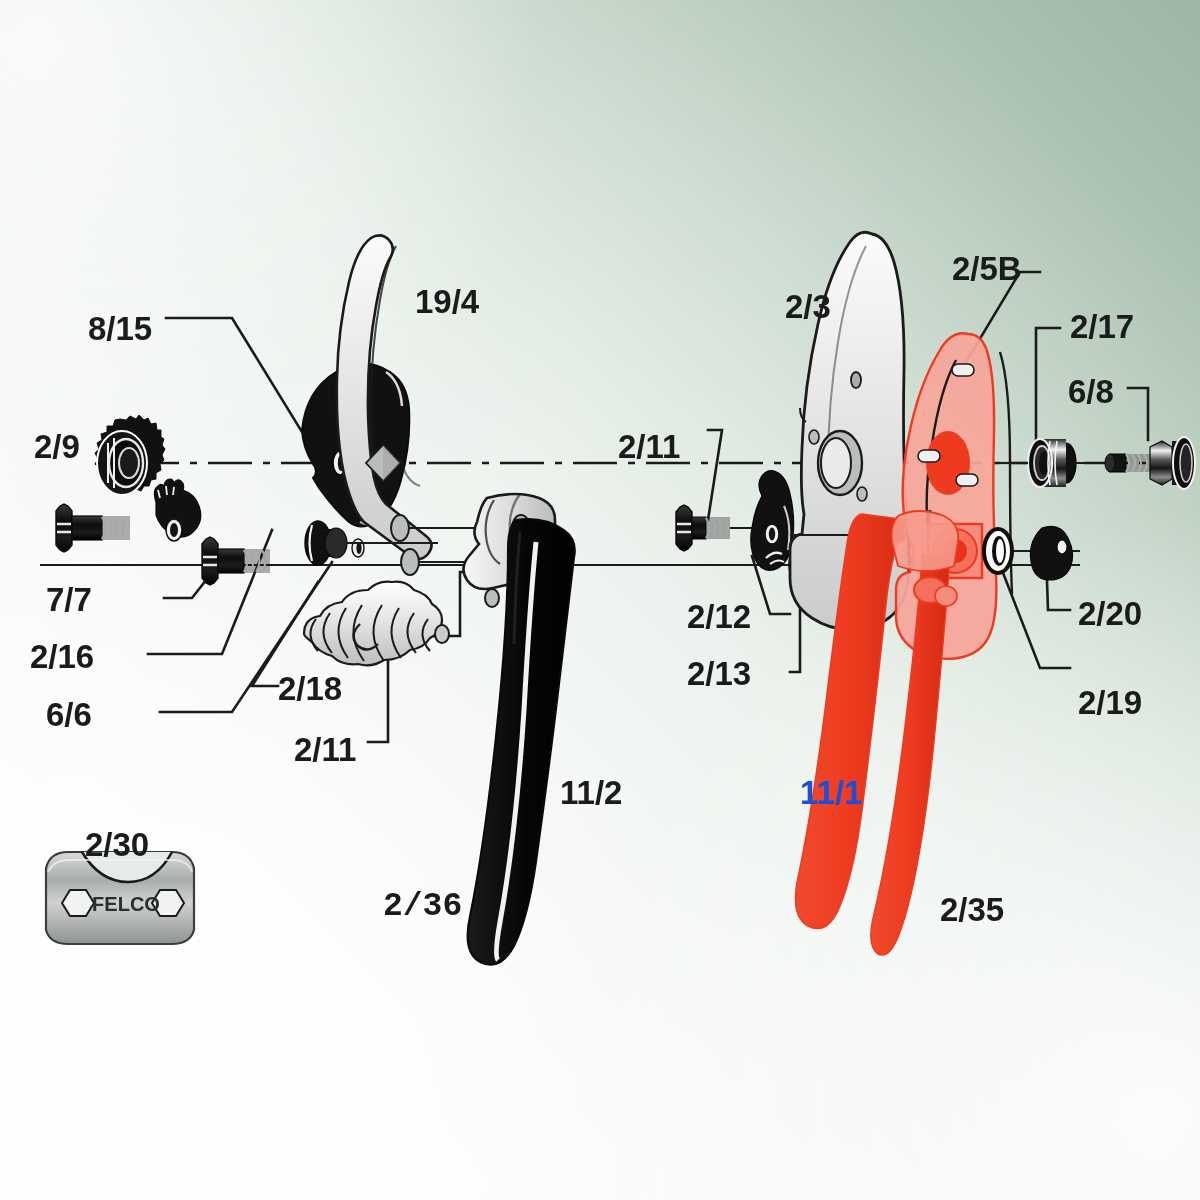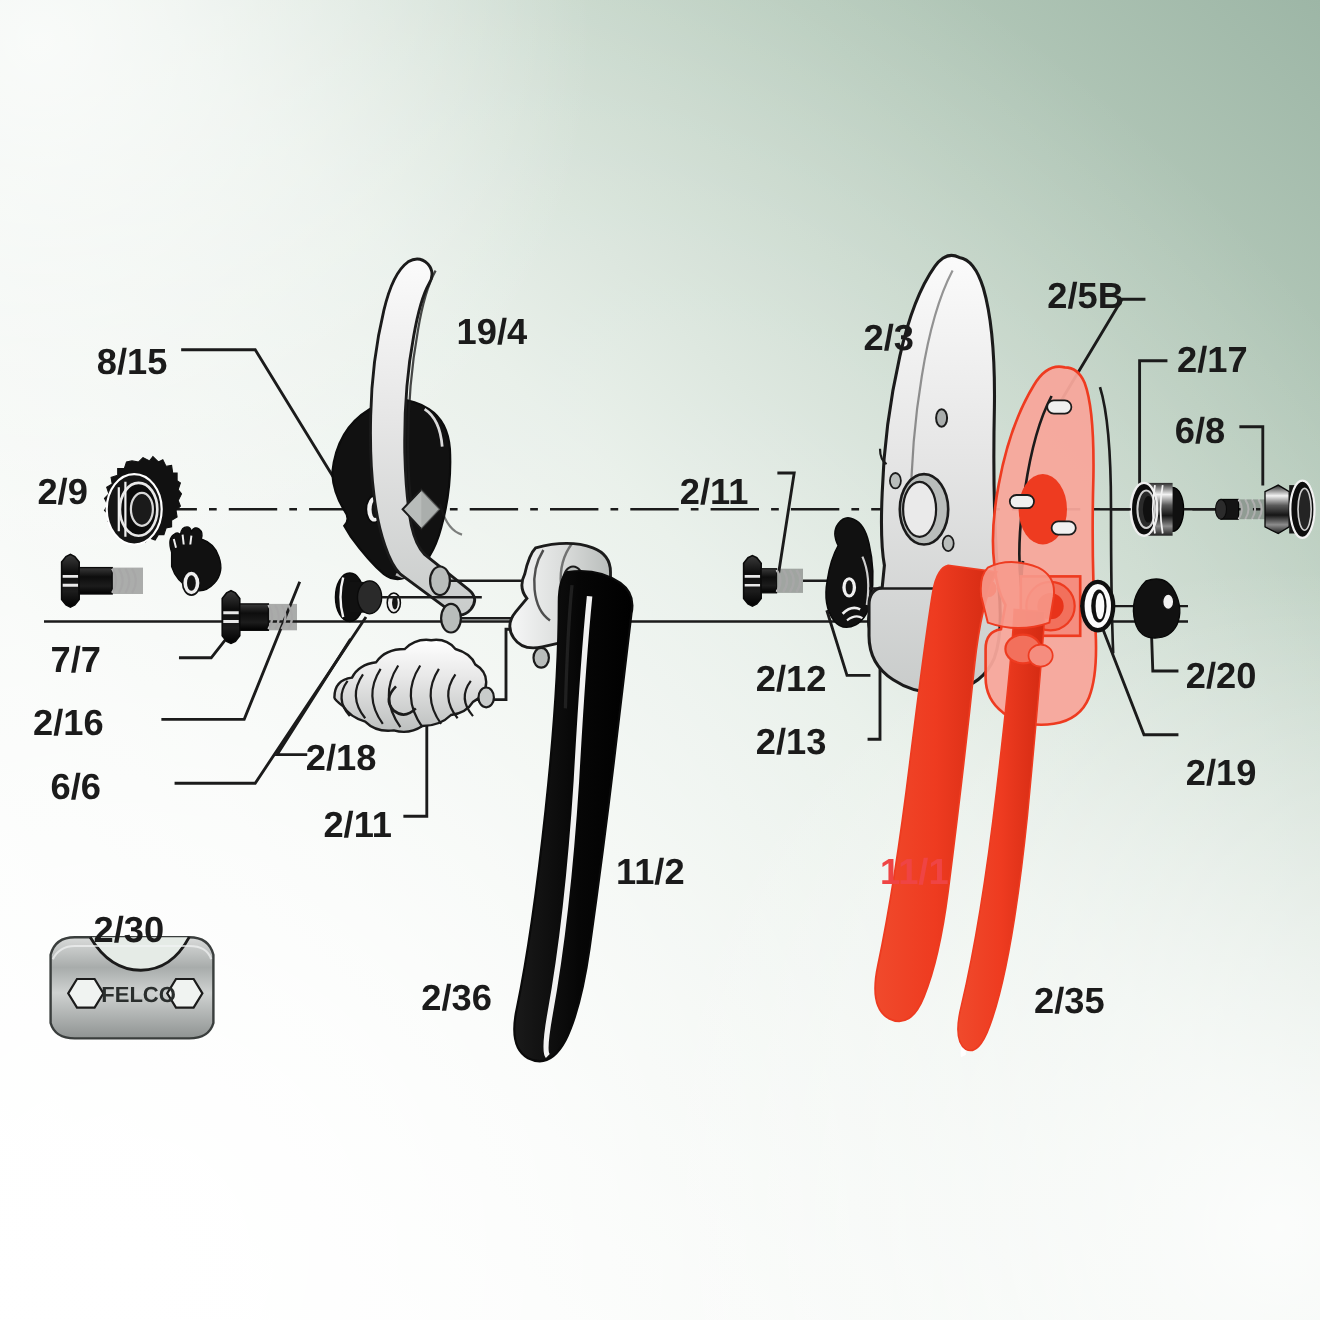--- a/index.html
+++ b/index.html
@@ -15,21 +15,21 @@
   .lbl{
     position:absolute;
     font-family:"Liberation Sans", sans-serif;
     font-weight:700;
     font-size:33px;
     color:#1b1b1b;
     letter-spacing:0px;
     white-space:nowrap;
     line-height:1;
   }
-  .lbl.red{color:#ef4444;}
+  .lbl.red{color:#1d4ed8;}
 </style>
 </head>
 <body>
 
 <div id="stage">
 
   <svg id="bg" viewBox="0 0 1200 1200" width="1200" height="1200">
     <defs>
       <linearGradient id="bgGrad" x1="0" y1="1" x2="1" y2="0">
         <stop offset="0%" stop-color="#ffffff"></stop>
@@ -431,18 +431,18 @@
       <div class="lbl" style="left: 30px; top: 640px;">2/16</div>
       <div class="lbl" style="left: 46px; top: 698px;">6/6</div>
       <div class="lbl" style="left: 687px; top: 600px;">2/12</div>
       <div class="lbl" style="left: 687px; top: 657px;">2/13</div>
       <div class="lbl" style="left: 1078px; top: 597px;">2/20</div>
       <div class="lbl" style="left: 1078px; top: 655px; margin-top: 31px;">2/19</div>
       <div class="lbl" style="left: 278px; top: 672px;">2/18</div>
       <div class="lbl" style="left: 294px; top: 733px;">2/11</div>
       <div class="lbl" style="left: 560px; top: 776px;">11/2</div>
       <div class="lbl red" style="left: 800px; top: 776px;">11/1</div>
-      <div class="lbl" style="left: 383px; top: 890px;">2/36</div>
+      <div class="lbl" style="left: 383px; top: 890px; font-family: Liberation Mono, monospace;">2/36</div>
       <div class="lbl" style="left: 940px; top: 893px;">2/35</div>
       <div class="lbl" style="left: 85px; top: 828px; text-align: right;">2/30</div>
     </div>
 
 </div>
 
 </body></html>

